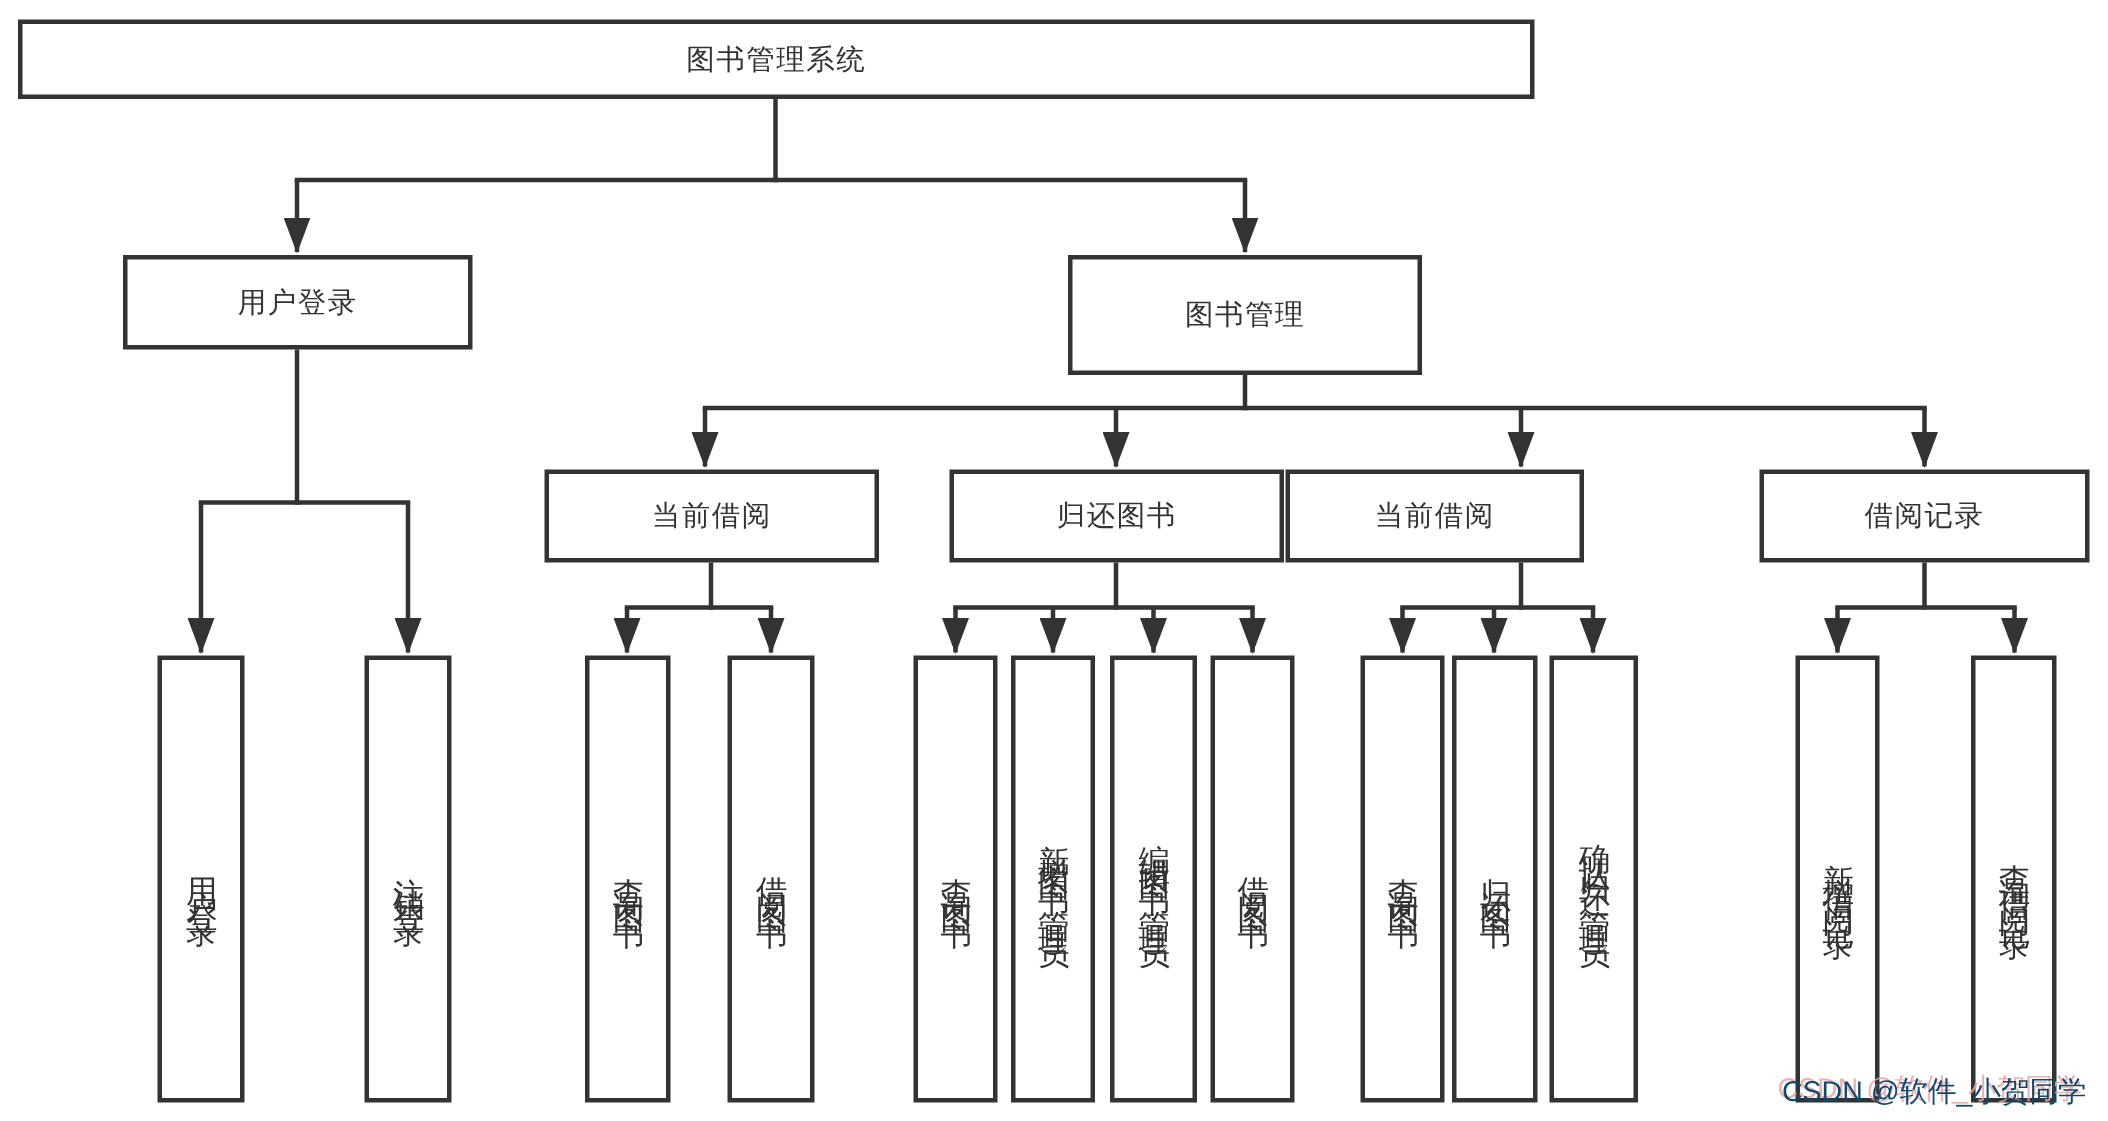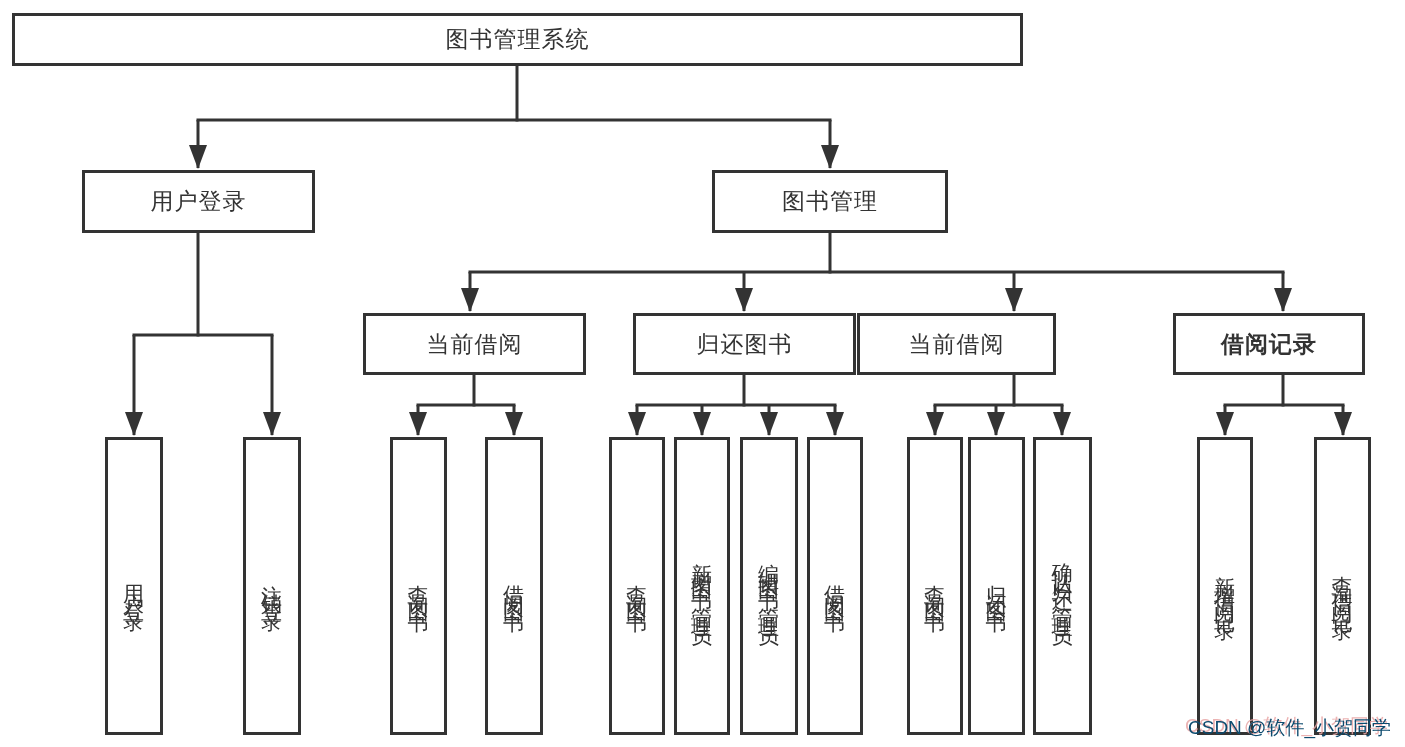--- a/index.html
+++ b/index.html
@@ -19,21 +19,21 @@
     box-sizing:border-box;
     border:3px solid #333333;
     background:#ffffff;
     color:#333333;
     display:flex;
     align-items:center;
     justify-content:center;
     z-index:2;
   }
   .node.h {
-    font-size:23px;
+    font-size:19px;
     letter-spacing:1px;
     white-space:nowrap;
   }
   .node.v {
     writing-mode:vertical-rl;
     font-size:21px;
     letter-spacing:9px;
     line-height:1;
   }
   .watermark {
@@ -94,26 +94,26 @@
       <path d="M996 405 V435" marker-end="url(#arrow)"></path>
       <path d="M1062 405 V435" marker-end="url(#arrow)"></path>
       <path d="M1225 405 V435" marker-end="url(#arrow)"></path>
       <path d="M1343 405 V435" marker-end="url(#arrow)"></path>
     </g>
   </svg>
 
   <div class="node h" style="left:12px; top:13px; width:1011px; height:53px;">图书管理系统</div>
 
   <div class="node h" style="left:82px; top:170px; width:233px; height:63px;">用户登录</div>
-  <div class="node h" style="left:712px; top:170px; width:236px; height:63px;">图书管理</div>
+  <div class="node h" style="left:712px; top:170px; width:236px; height:80px;">图书管理</div>
 
   <div class="node h" style="left:363px; top:313px; width:223px; height:62px;">当前借阅</div>
   <div class="node h" style="left:633px; top:313px; width:223px; height:62px;">归还图书</div>
   <div class="node h" style="left:857px; top:313px; width:199px; height:62px;">当前借阅</div>
-  <div class="node h" style="left:1173px; top:313px; width:192px; height:62px;font-weight:bold;">借阅记录</div>
+  <div class="node h" style="left:1173px; top:313px; width:220px; height:62px;">借阅记录</div>
 
   <div class="node v" style="left:105px; top:437px; width:58px; height:298px;">用户登录</div>
   <div class="node v" style="left:243px; top:437px; width:58px; height:298px;">注销登录</div>
 
   <div class="node v" style="left:390px; top:437px; width:57px; height:298px;">查询图书</div>
   <div class="node v" style="left:485px; top:437px; width:58px; height:298px;">借阅图书</div>
 
   <div class="node v" style="left:609px; top:437px; width:56px; height:298px;">查询图书</div>
   <div class="node v" style="left:674px; top:437px; width:56px; height:298px;">新增图书（管理员）</div>
   <div class="node v" style="left:740px; top:437px; width:58px; height:298px;">编辑图书（管理员）</div>

